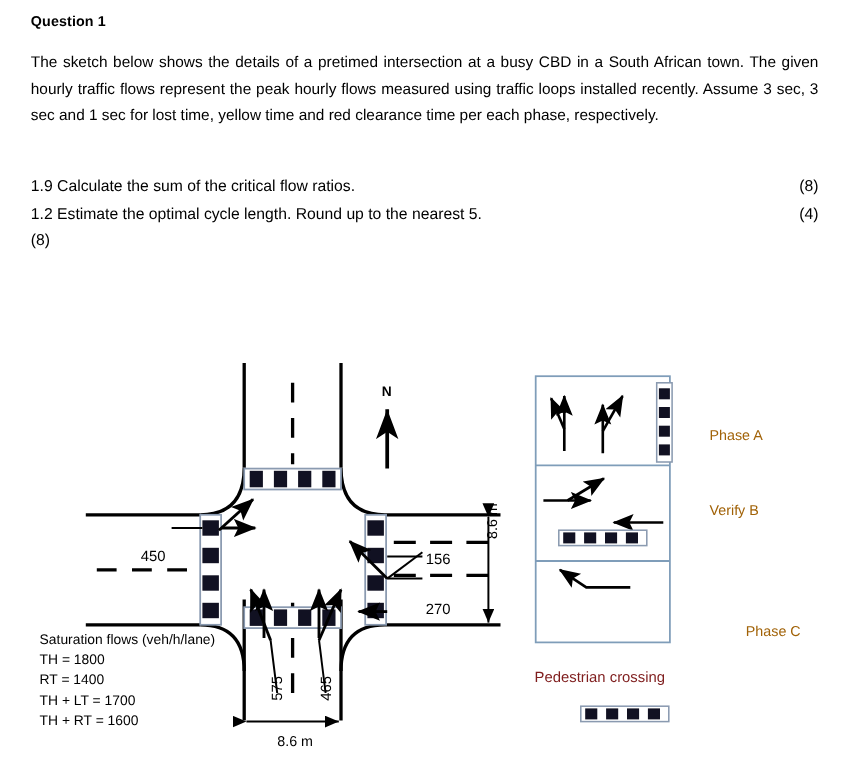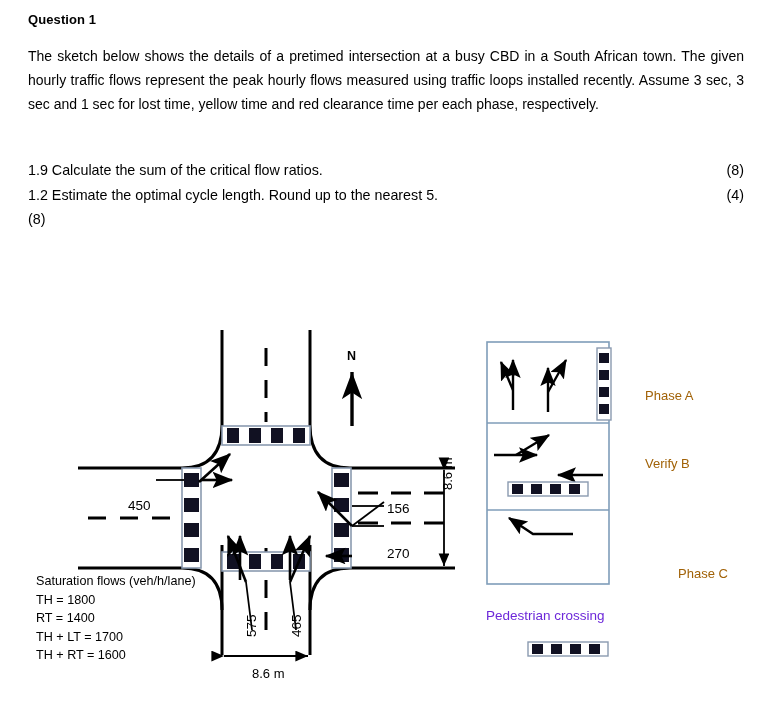--- a/index.html
+++ b/index.html
@@ -81,21 +81,21 @@
   }
   #phase-a-label { left: 645px; top: 388px; }
   #phase-b-label { left: 645px; top: 456px; }
   #phase-c-label { left: 678px; top: 566px; }
 
   #pedestrian-legend-label {
     position: absolute;
     left: 486px;
     top: 608px;
     font-size: 13.5px;
-    color: #6d28d9;
+    color: #7f1d1d;
   }
 
   
   .dim-text {
     position: absolute;
     font-size: 13px;
   }
   #dim-bottom { left: 252px; top: 666px; }
   #dim-right {
     left: 440px;

